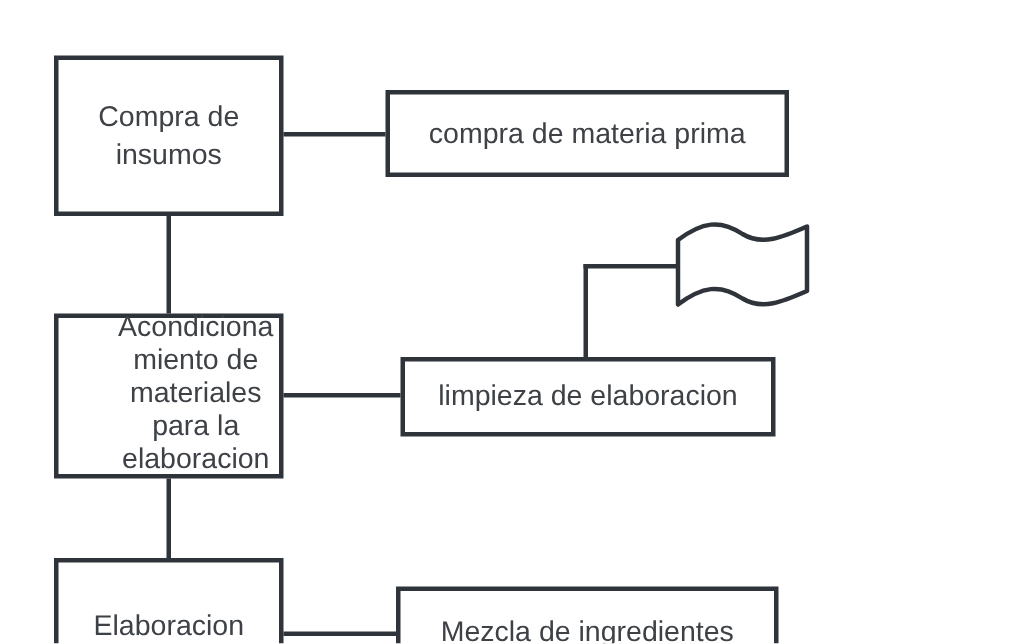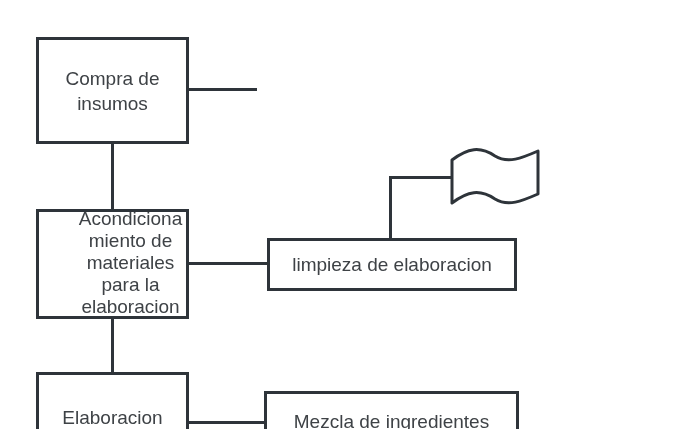--- a/index.html
+++ b/index.html
@@ -48,20 +48,23 @@
 </style>
 </head>
 <body>
 
 <div class="canvas">
 
   <div class="node" id="node-compra-insumos">
     <span class="label">Compra de insumos</span>
   </div>
 
+  <div class="node" id="node-compra-materia">
+    <span class="label">compra de materia prima</span>
+  </div>
 
   <div class="node" id="node-acondicionamiento">
     <span class="label">Acondiciona
 miento de
 materiales
 para la
 elaboracion</span>
   </div>
 
   <div class="node" id="node-limpieza">

